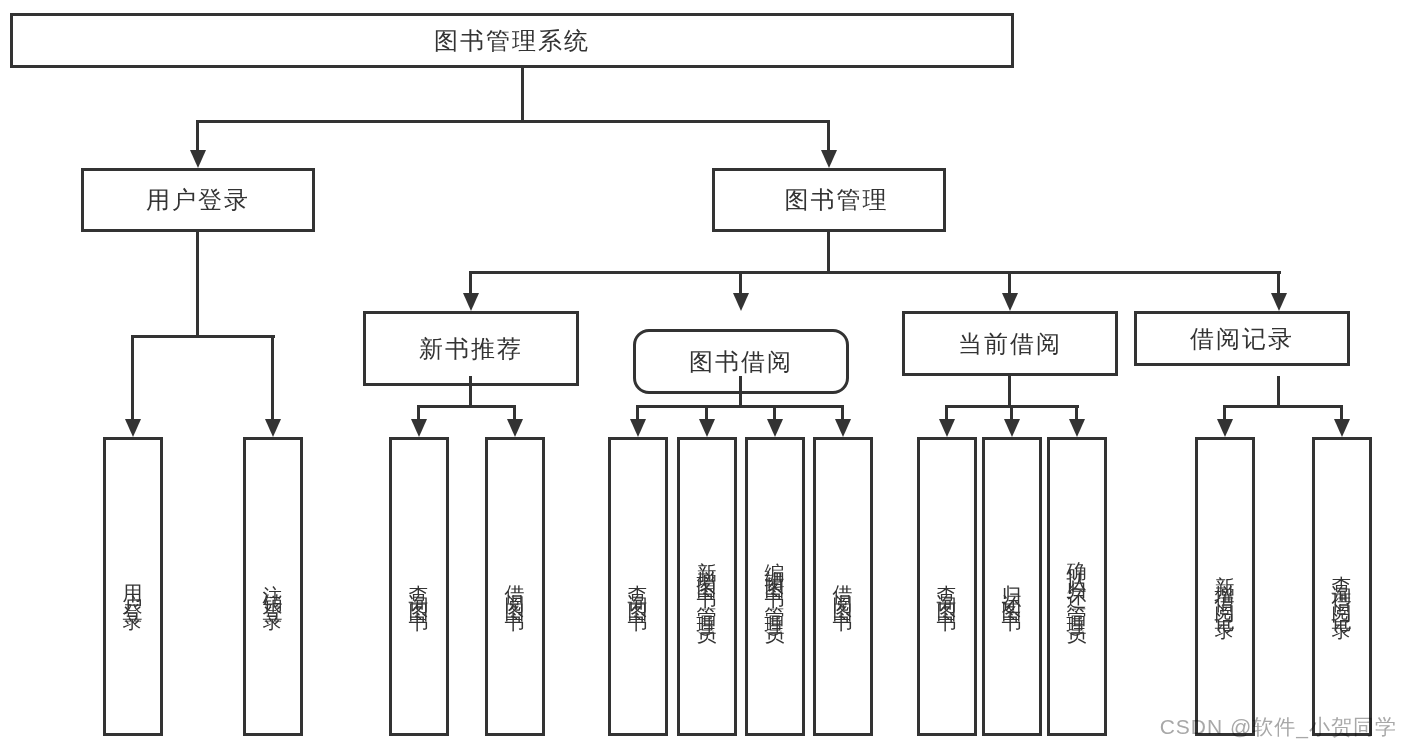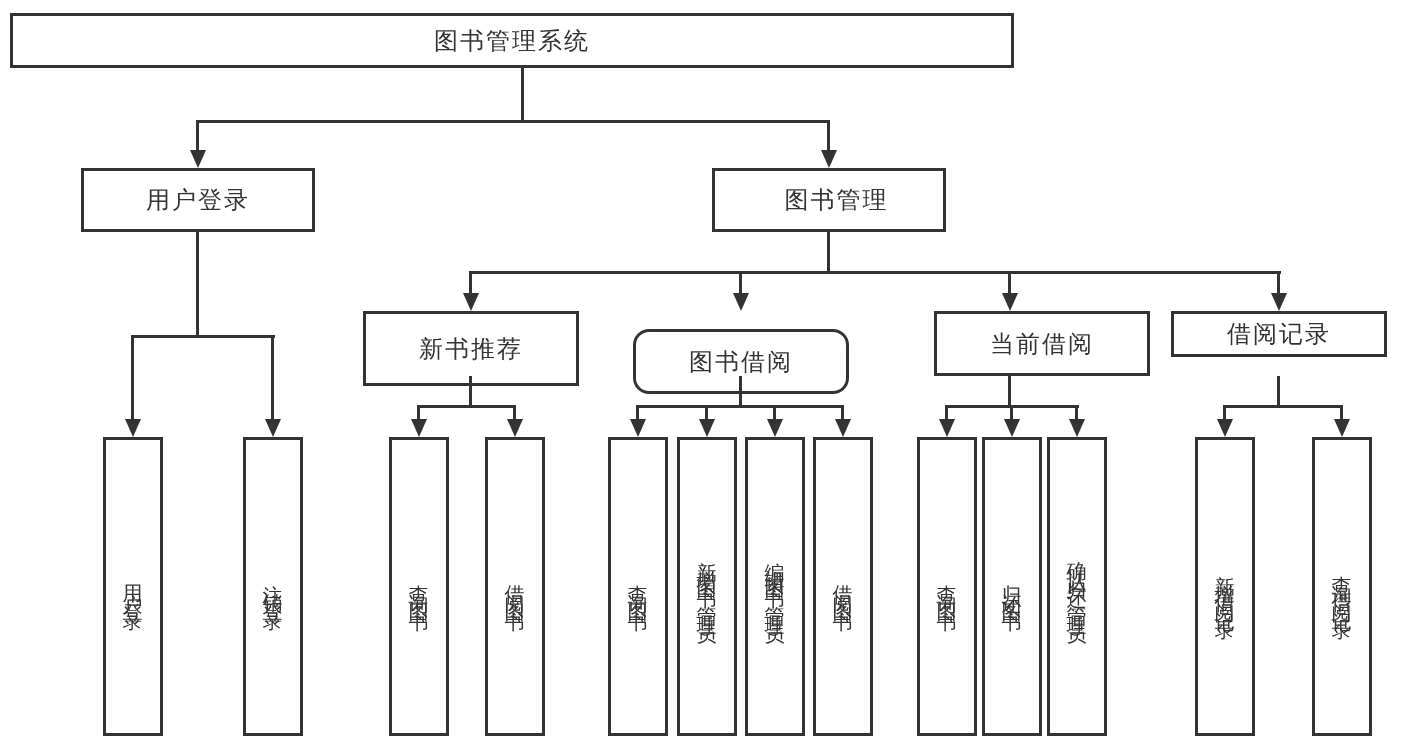--- a/index.html
+++ b/index.html
@@ -80,25 +80,25 @@
   </div>
 
   <div class="box" style="left:363px; top:311px; width:216px; height:75px;">
     <span class="hlabel">新书推荐</span>
   </div>
 
   <div class="box" style="left:633px; top:329px; width:216px; height:65px;border-radius:16px;">
     <span class="hlabel">图书借阅</span>
   </div>
 
-  <div class="box" style="left:902px; top:311px; width:216px; height:65px;margin-left:32px;">
+  <div class="box" style="left:902px; top:311px; width:216px; height:65px;">
     <span class="hlabel">当前借阅</span>
   </div>
 
-  <div class="box" style="left:1171px; top:311px; width:216px; height:46px;align-items:center;">
+  <div class="box" style="left:1134px; top:311px; width:216px; height:55px;align-items:center;">
     <span class="hlabel">借阅记录</span>
   </div>
 
   <div class="box" style="left:103px; top:437px; width:60px; height:299px;">
     <span class="vlabel">用户登录</span>
   </div>
 
   <div class="box" style="left:243px; top:437px; width:60px; height:299px;">
     <span class="vlabel">注销登录</span>
   </div>
@@ -199,14 +199,15 @@
   <div class="ln" style="left:1075px; top:405px; width:3px;   height:16px;"></div>
   <div class="arr" style="left:1069px; top:419px;"></div>
 
   <div class="ln" style="left:1277px; top:376px; width:3px;   height:31px;"></div>
   <div class="ln" style="left:1223px; top:405px; width:120px; height:3px;"></div>
   <div class="ln" style="left:1223px; top:405px; width:3px;   height:16px;"></div>
   <div class="arr" style="left:1217px; top:419px;"></div>
   <div class="ln" style="left:1340px; top:405px; width:3px;   height:16px;"></div>
   <div class="arr" style="left:1334px; top:419px;"></div>
 
+  <div class="watermark">CSDN @软件_小贺同学</div>
 
 </div>
 
 </body></html>

